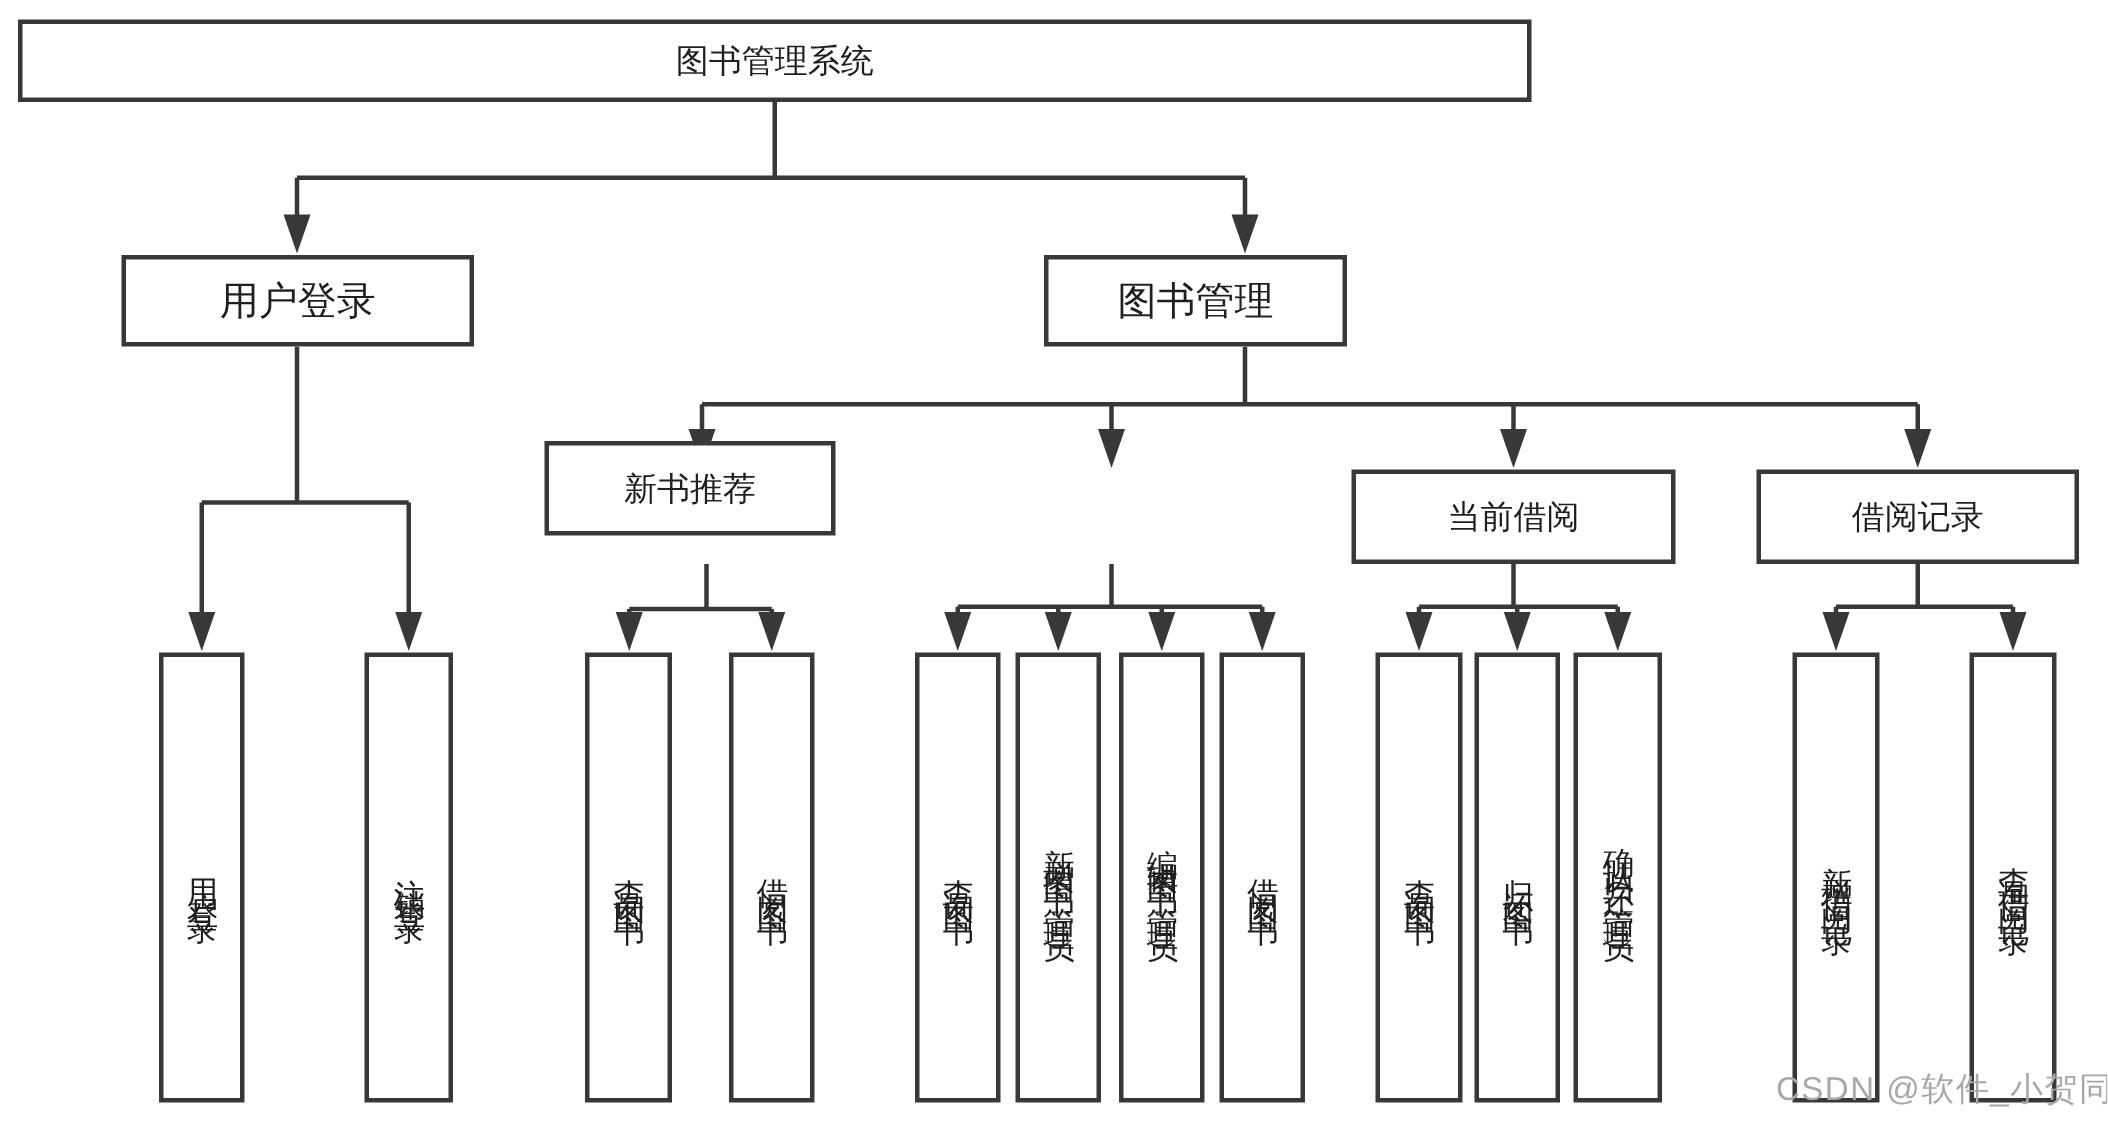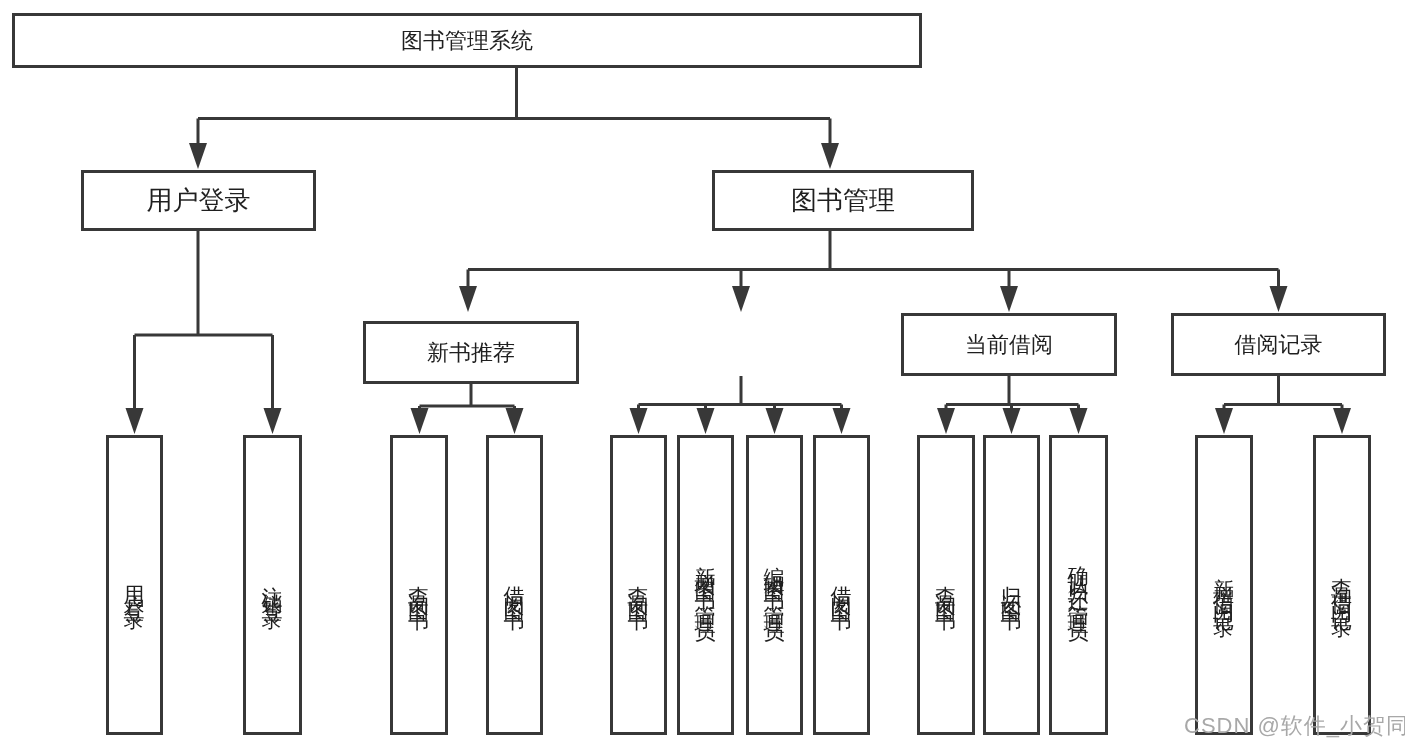--- a/index.html
+++ b/index.html
@@ -90,32 +90,32 @@
       <polygon points="1002.5,408 1020.5,408 1011.5,434"></polygon>
       <polygon points="1069.5,408 1087.5,408 1078.5,434"></polygon>
     </g>
     <g>
       <path d="M1278.5,376 V404.5 M1224,404.5 H1342 M1224,404.5 V412 M1342,404.5 V412"></path>
       <polygon points="1215,408 1233,408 1224,434"></polygon>
       <polygon points="1333,408 1351,408 1342,434"></polygon>
     </g>
   </svg>
 
-  <div class="box lvl-root" style="left:12px;top:13px;width:910px;height:55px;">
+  <div class="box lvl-root" style="left:12px;top:13px;width:1009px;height:55px;">
     <span class="hlabel">图书管理系统</span>
   </div>
 
   <div class="box lvl2" style="left:81px;top:170px;width:235px;height:61px;">
     <span class="hlabel">用户登录</span>
   </div>
-  <div class="box lvl2" style="left:712px;top:170px;width:262px;height:61px;">
+  <div class="box lvl2" style="left:696px;top:170px;width:202px;height:61px;">
     <span class="hlabel">图书管理</span>
   </div>
 
-  <div class="box lvl3" style="left:363px;top:321px;width:216px;height:63px;">
+  <div class="box lvl3" style="left:363px;top:294px;width:194px;height:63px;">
     <span class="hlabel">新书推荐</span>
   </div>
   <div class="box lvl3" style="left:901px;top:313px;width:216px;height:63px;text-align:center;">
     <span class="hlabel">当前借阅</span>
   </div>
   <div class="box lvl3" style="left:1171px;top:313px;width:215px;height:63px;">
     <span class="hlabel">借阅记录</span>
   </div>
 
   <div class="box leaf" style="left:106px;width:57px;">

